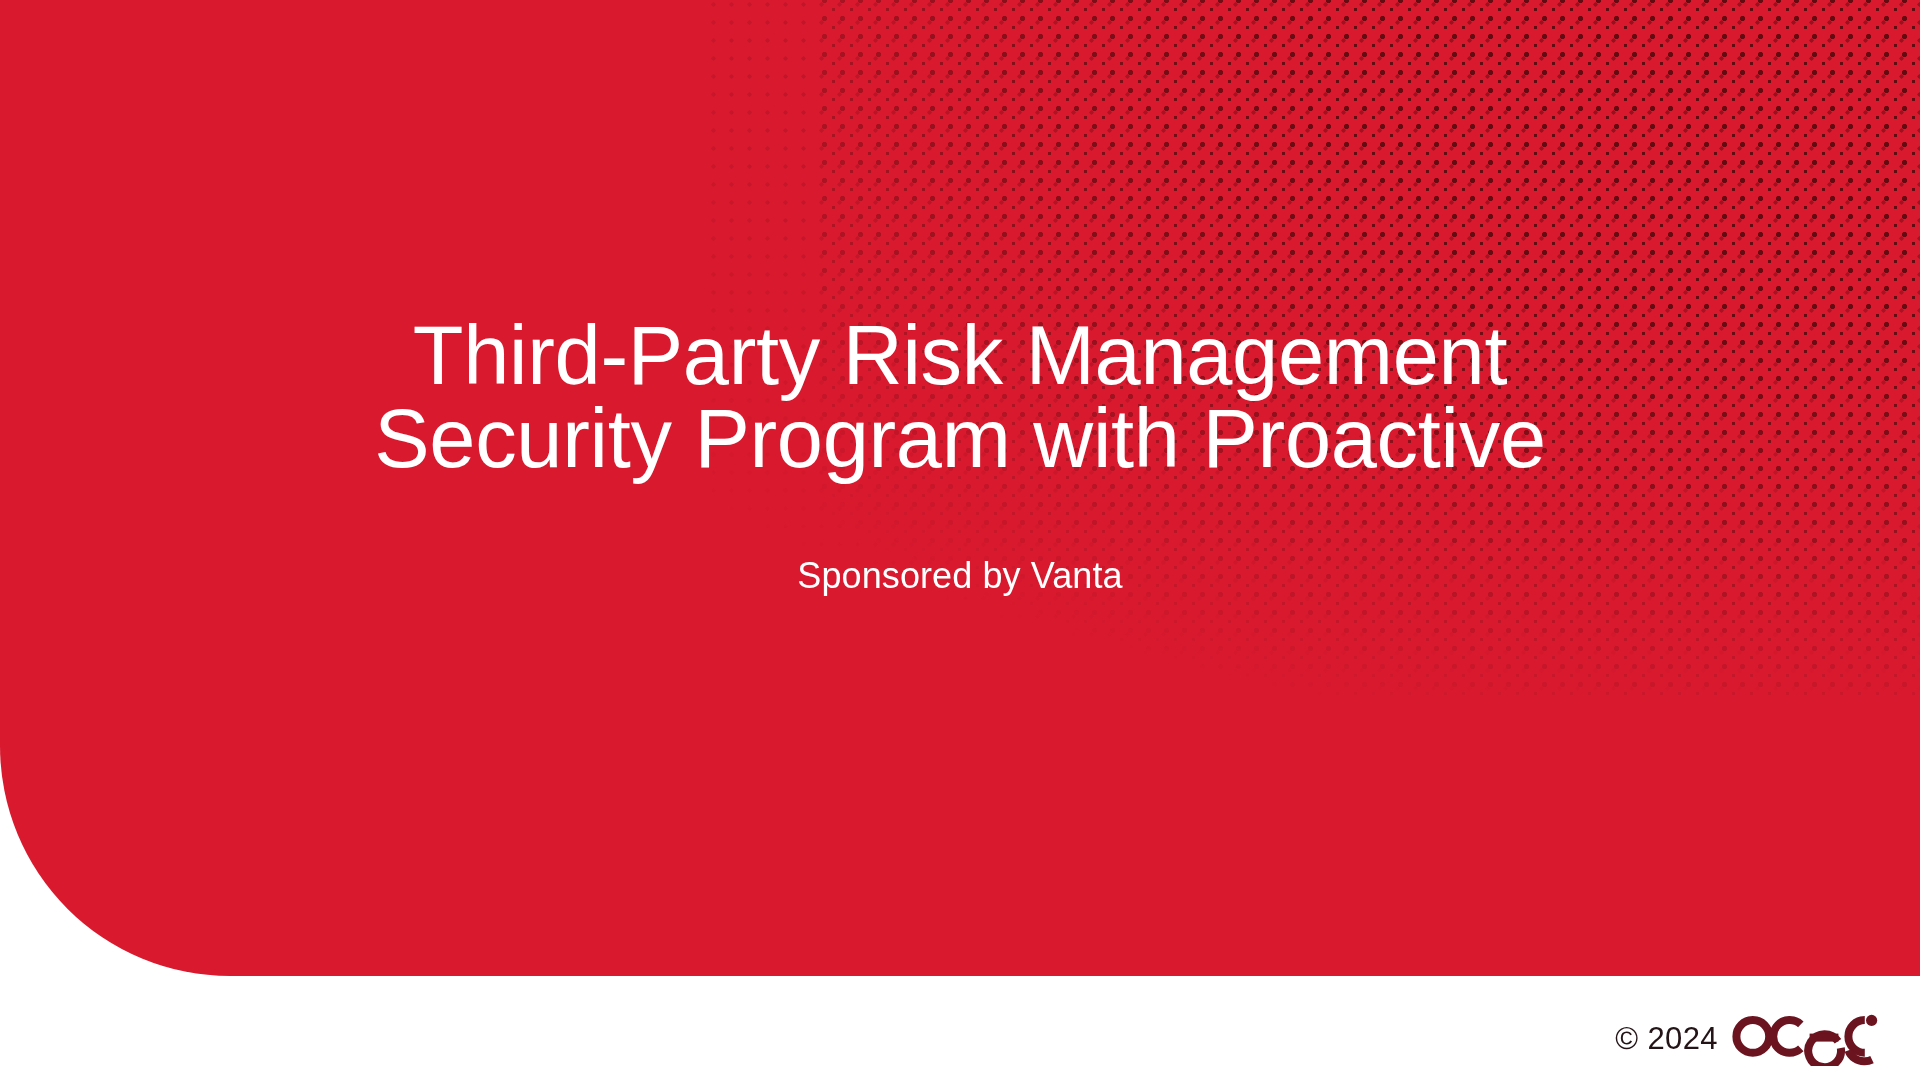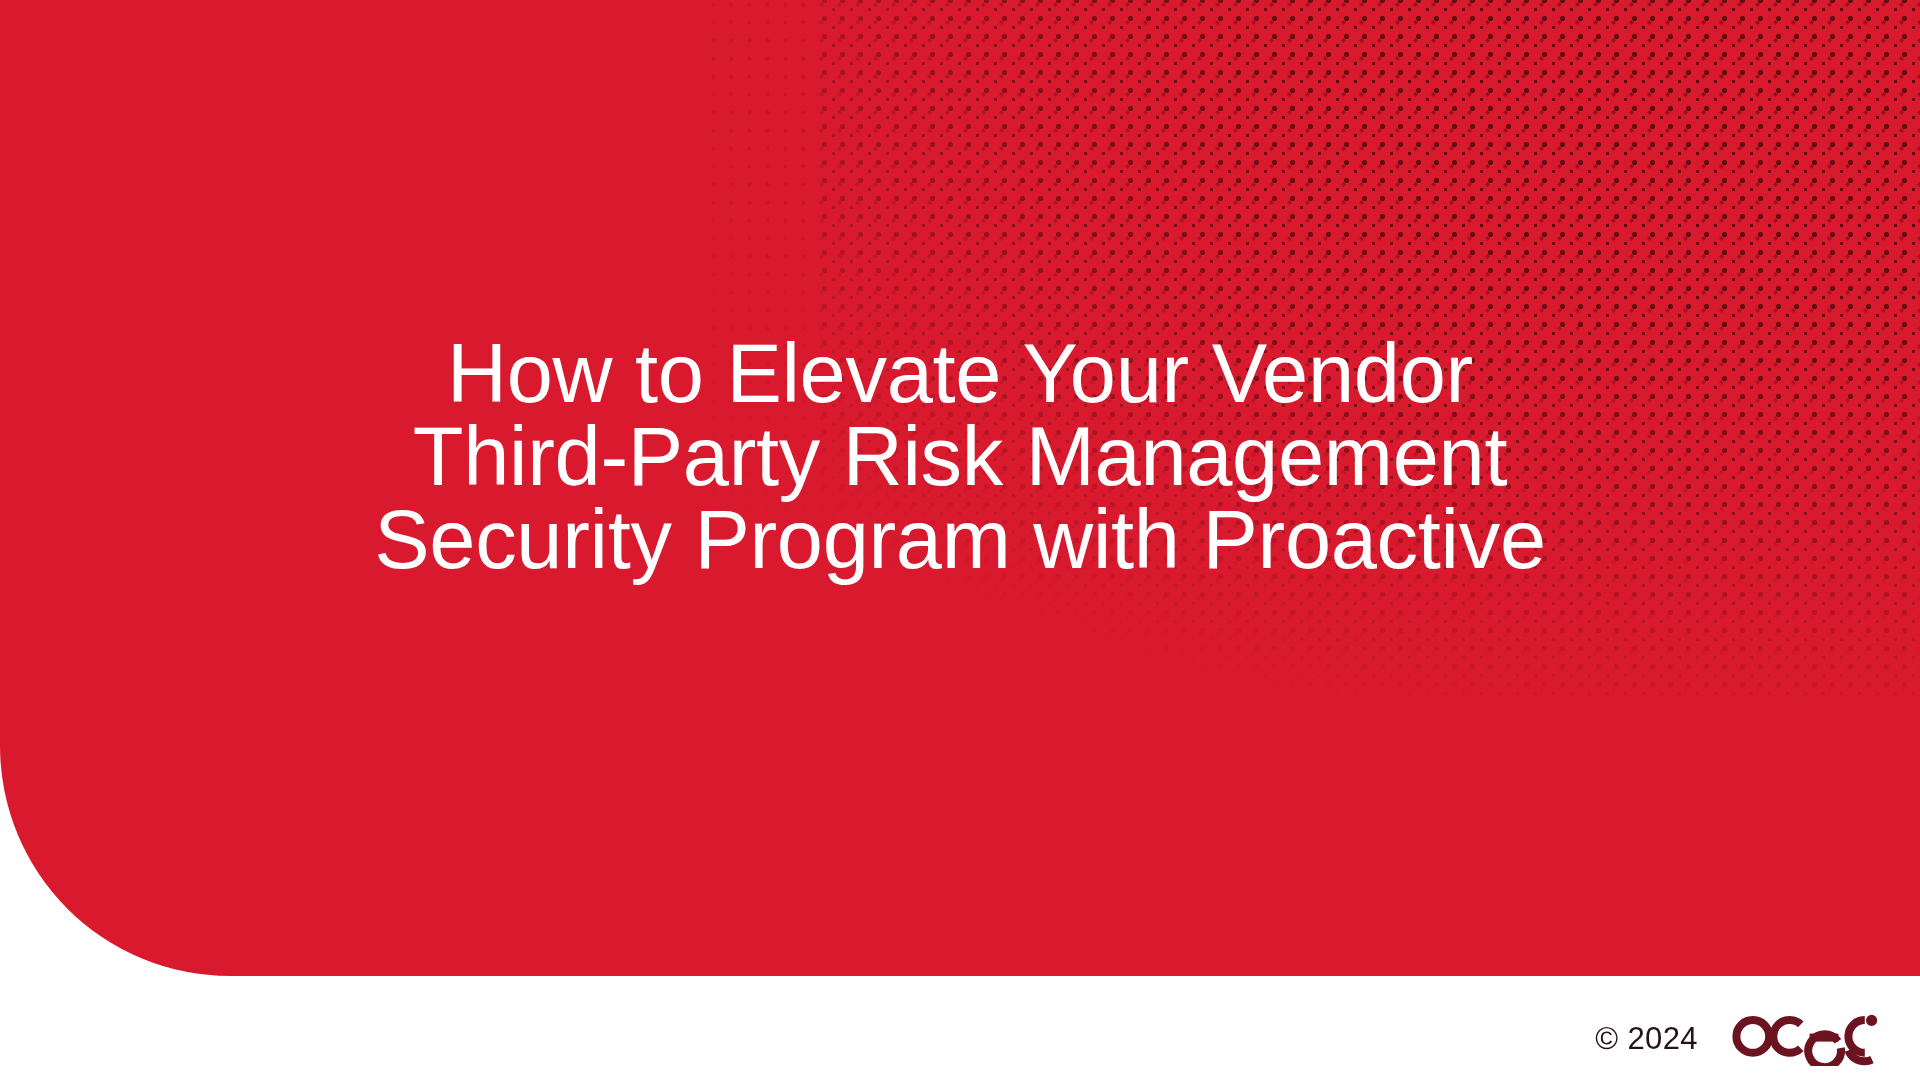--- a/index.html
+++ b/index.html
@@ -111,21 +111,21 @@
     letter-spacing: 0.1px;
   }
 
   
   .footer {
     position: absolute;
     right: 40px;
     bottom: 14px;
     display: flex;
     align-items: center;
-    gap: 34px;
+    gap: 14px;
   }
 
   .copyright {
     font-family: "Liberation Sans", sans-serif;
     font-size: 31px;
     color: #241418;
     letter-spacing: 0.4px;
     line-height: 1;
     white-space: nowrap;
   }
@@ -141,24 +141,24 @@
 
 <div class="slide">
 
   <div class="red-panel">
     <div class="halftone"></div>
     <div class="halftone layer-b"></div>
   </div>
 
   <div class="content">
     <h1 class="title">
-      <span class="line">How to Elevate Your Vendor</span>
       <span class="line">Third-Party Risk Management</span>
       <span class="line">Security Program with Proactive</span>
     </h1>
+    <p class="subtitle">Sponsored by Vanta</p>
   </div>
 
   <div class="footer">
     <span class="copyright">© 2024</span>
     <svg class="logo" viewBox="0 0 370 140" aria-hidden="true">
       <g fill="none" stroke="#6B1420" stroke-width="20">
 
         <circle cx="52" cy="66" r="41"></circle>
 
         <path d="M172 36 A41 41 0 1 0 172 96" stroke-linecap="butt"></path>

